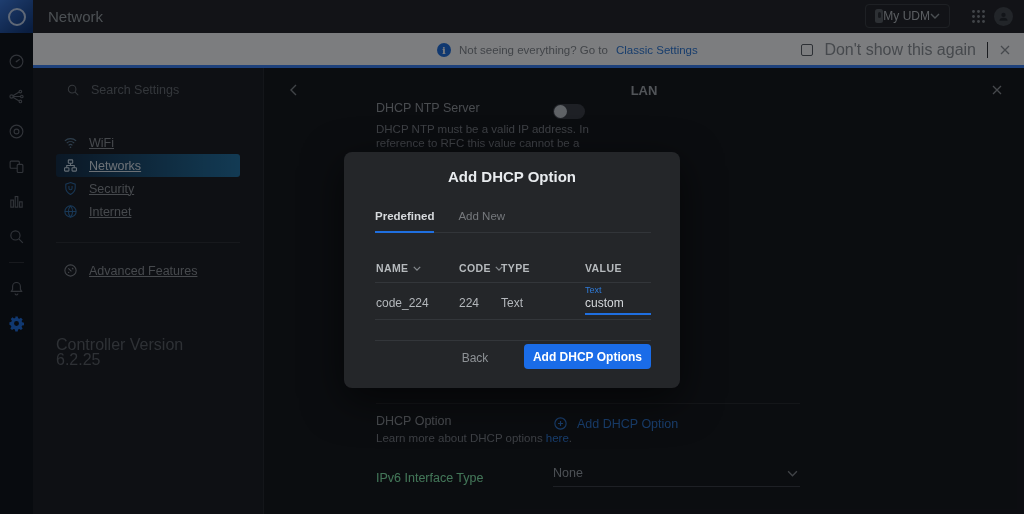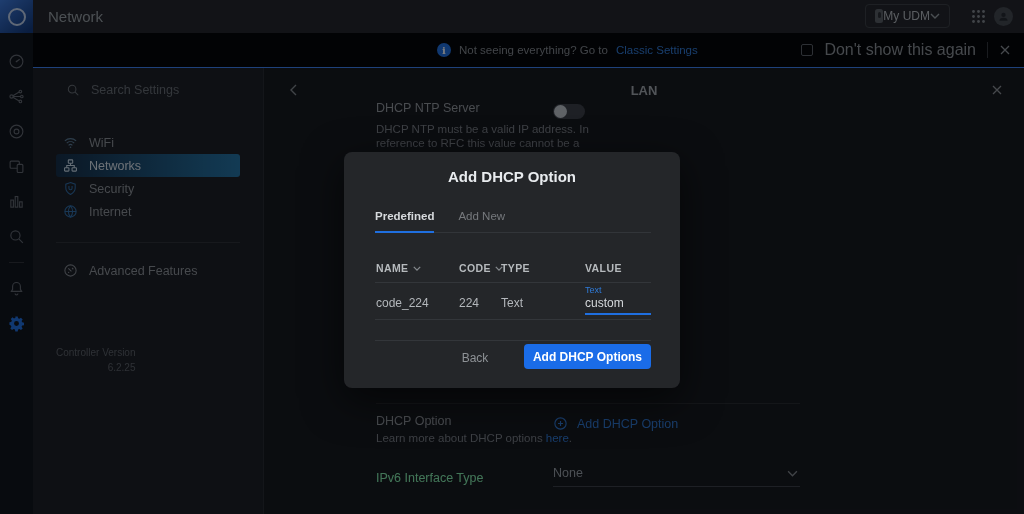--- a/index.html
+++ b/index.html
@@ -25,21 +25,21 @@
            border:1px solid #3b3e42;border-radius:4px;display:flex;align-items:center;background:transparent;}
   .udm-device{width:8px;height:14px;border-radius:2.5px;background:#5a5e63;position:relative;}
   .udm-device::after{content:"";position:absolute;left:2.5px;top:3px;width:3px;height:6px;border-radius:2px;background:#2b2d31;}
   .udm-label{font-size:12px;color:#b9bdc1;}
   .chev{color:#9aa0a4;}
   .apps-grid{position:absolute;right:38px;top:9px;color:#84898e;}
   .avatar{position:absolute;right:11px;top:7px;width:19px;height:19px;border-radius:50%;background:#43474c;
           display:flex;align-items:center;justify-content:center;color:#23262a;}
 
   
-  .notifbar{position:absolute;left:33px;top:33px;width:991px;height:35px;background:#000000;border-bottom:1px solid #3b82f6;box-sizing:border-box;text-align:right;}
+  .notifbar{position:absolute;left:33px;top:33px;width:991px;height:35px;background:#ffffff;border-bottom:3px solid #3b82f6;box-sizing:border-box;text-align:right;}
   .notif-center{position:absolute;left:404px;top:0;height:34px;display:flex;align-items:center;gap:8px;}
   .info-icon{width:14px;height:14px;border-radius:50%;background:#1f6fe0;color:#fff;
              display:flex;align-items:center;justify-content:center;font-size:10px;font-weight:bold;font-family:"DejaVu Serif",serif;}
   .info-icon::after{content:"i";}
   .notif-text{font-size:11.5px;color:#85898d;}
   .notif-link{font-size:11.5px;color:#2f7bd9;cursor:pointer;}
   .notif-right{position:absolute;right:13px;top:0;height:34px;display:flex;align-items:center;gap:11px;}
   .checkbox{width:12px;height:12px;border:1px solid #5b5f64;border-radius:2px;box-sizing:border-box;}
   .dismiss-label{font-size:16px;color:#8e9296;}
   .vdiv{width:1px;height:16px;background:#33363a;}
@@ -48,28 +48,28 @@
   
   .sidebar{position:absolute;left:33px;top:68px;width:231px;height:446px;background:#1a1c20;
            border-right:1px solid #26282c;box-sizing:border-box;}
   .search-row{position:absolute;left:33px;top:14px;display:flex;align-items:center;gap:9px;color:#686d72;}
   .search-row svg{width:14px;height:14px;}
   .search-input{background:transparent;border:none;outline:none;color:#9aa0a5;font-size:12.5px;width:150px;
                 font-family:"Liberation Sans",sans-serif;}
   .search-input::placeholder{color:#686d72;}
   .menu{position:absolute;left:0;top:63px;width:100%;}
   .menu-item{margin:0 23px;height:23px;border-radius:3px;display:flex;align-items:center;padding-left:7px;gap:11px;
-             color:#8f9397;font-size:12.5px;cursor:pointer;}
+             color:#8f9397;font-size:12.5px;cursor:pointer;text-decoration:underline;}
   .menu-item svg{width:15px;height:15px;flex:none;}
   .menu-item.active{background:linear-gradient(90deg,#132c44 0%,#2374a5 100%);color:#dde6ed;}
   .ic-wifi{color:#5c7c95;} .menu-item.active .ic-net{color:#cfe0ec;}
   .ic-shield{color:#2e6da8;} .ic-globe{color:#2e6da8;}
   .ic-sys,.ic-adv{color:#83878c;}
   .menu-divider{height:1px;background:#2c2e33;margin:19px 23px 16px 23px;}
-  .sb-footer{position:absolute;left:23px;top:277px;font-size:10px;color:#5c6065;line-height:15px;text-align:right;}
+  .sb-footer{position:absolute;left:23px;top:269px;font-size:16px;color:#5c6065;line-height:15px;}
 
   
   .content{position:absolute;left:264px;top:68px;width:760px;height:446px;background:#141518;}
   .back-chevron{position:absolute;left:25px;top:16px;color:#84888c;cursor:pointer;}
   .panel-title{position:absolute;left:0;top:15px;width:100%;text-align:center;font-size:13px;font-weight:bold;color:#a6aaae;}
   .panel-close{position:absolute;left:727px;top:16px;color:#8e9296;cursor:pointer;}
   .ntp-label{position:absolute;left:112px;top:33px;font-size:12.5px;color:#94989c;}
   .toggle{position:absolute;left:289px;top:36px;width:32px;height:15px;border-radius:8px;background:#3b3e43;}
   .toggle-knob{position:absolute;left:1px;top:1px;width:13px;height:13px;border-radius:50%;background:#c2c6cb;}
   .ntp-desc{position:absolute;left:112px;top:54px;width:215px;font-size:11.5px;line-height:14px;color:#7b7f84;}

